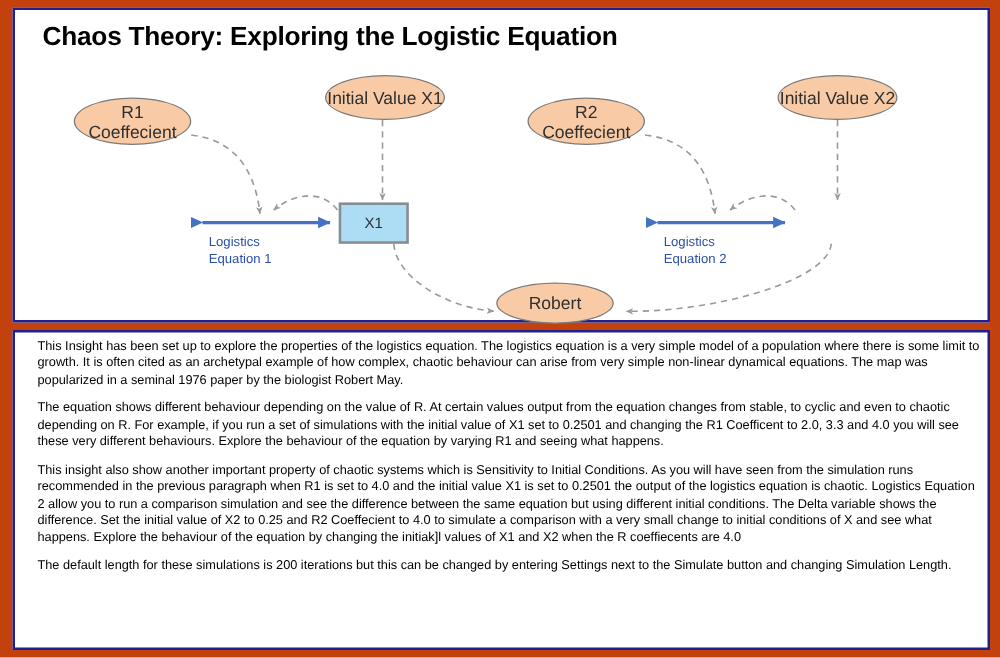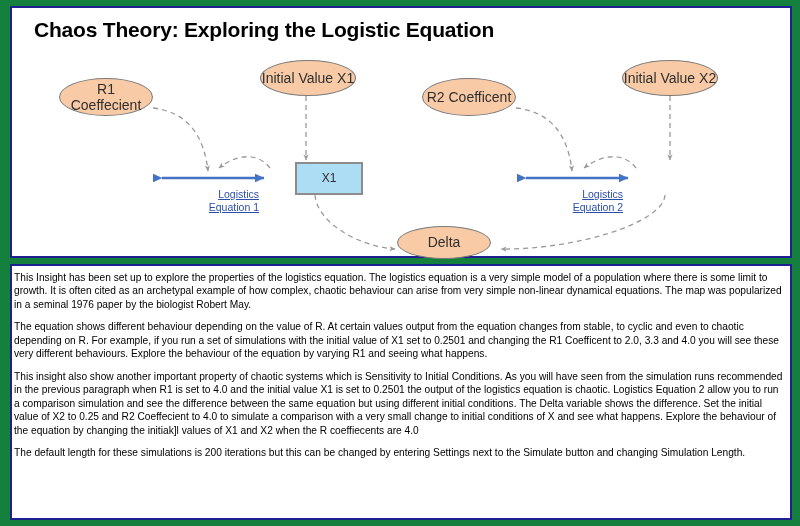--- a/index.html
+++ b/index.html
@@ -6,21 +6,21 @@
   html, body {
     margin: 0; padding: 0;
     width: 800px; height: 526px;
     background: #ffffff;
     font-family: "Liberation Sans", sans-serif;
     overflow: hidden;
   }
   #app {
     position: relative;
     width: 800px; height: 526px;
-    background: #15803d;
+    background: #c2410c;
   }
 
   
   #diagram-panel {
     position: absolute;
     left: 10px; top: 6px;
     width: 782px; height: 252px;
     border: 2px solid #1f1f8f;
     background: #ffffff;
   }
@@ -64,34 +64,33 @@
   .box-node {
     background: #addcf5;
     border: 2px solid #8c8c8c;
     font-size: 12px;
   }
   .eq-label {
     position: absolute;
     font-size: 10.5px;
     line-height: 1.2;
     color: #2b4fa8;
-    text-align: right;
+    text-align: left;
     z-index: 6;
     white-space: pre-line;
-    text-decoration: underline;
   }
 
   
   #text-panel {
     position: absolute;
     left: 10px; top: 264px;
     width: 782px; height: 256px;
     border: 2px solid #1f1f8f;
     background: #ffffff;
-    padding: 5px 6px 4px 2px;
+    padding: 5px 6px 4px 18px;
     overflow: hidden;
   }
   .para {
     font-size: 10.2px;
     line-height: 1.32;
     color: #000000;
     margin: 0 0 9px 0;
     text-align: left;
   }
   .para:last-child { margin-bottom: 0; }
@@ -142,35 +141,35 @@
       </svg>
 
       <div class="node ellipse-node" style="left:47px; top:70px; width:94px; height:38px;text-align:center;">
         <span>R1 Coeffecient</span>
       </div>
 
       <div class="node ellipse-node" style="left:248px; top:52px; width:96px; height:36px;">
         <span>Initial Value X1</span>
       </div>
 
-      <div class="node box-node" style="left:259px; top:154px; width:68px; height:33px;margin-left:24px;">
+      <div class="node box-node" style="left:259px; top:154px; width:56px; height:33px;">
         <span>X1</span>
       </div>
 
       <div class="node ellipse-node" style="left:410px; top:70px; width:94px; height:38px;">
-        <span>R2 Coefficent</span>
+        <span>R2 Coeffecient</span>
       </div>
 
       <div class="node ellipse-node" style="left:610px; top:52px; width:96px; height:36px;">
         <span>Initial Value X2</span>
       </div>
 
 
       <div class="node ellipse-node" style="left:385px; top:218px; width:94px; height:33px;">
-        <span>Delta</span>
+        <span>Robert</span>
       </div>
 
       <div class="eq-label" style="left:155px; top:180px; width:92px;">Logistics
 Equation 1</div>
 
       <div class="eq-label" style="left:519px; top:180px; width:92px;">Logistics
 Equation 2</div>
 
     </div>
   </div>

